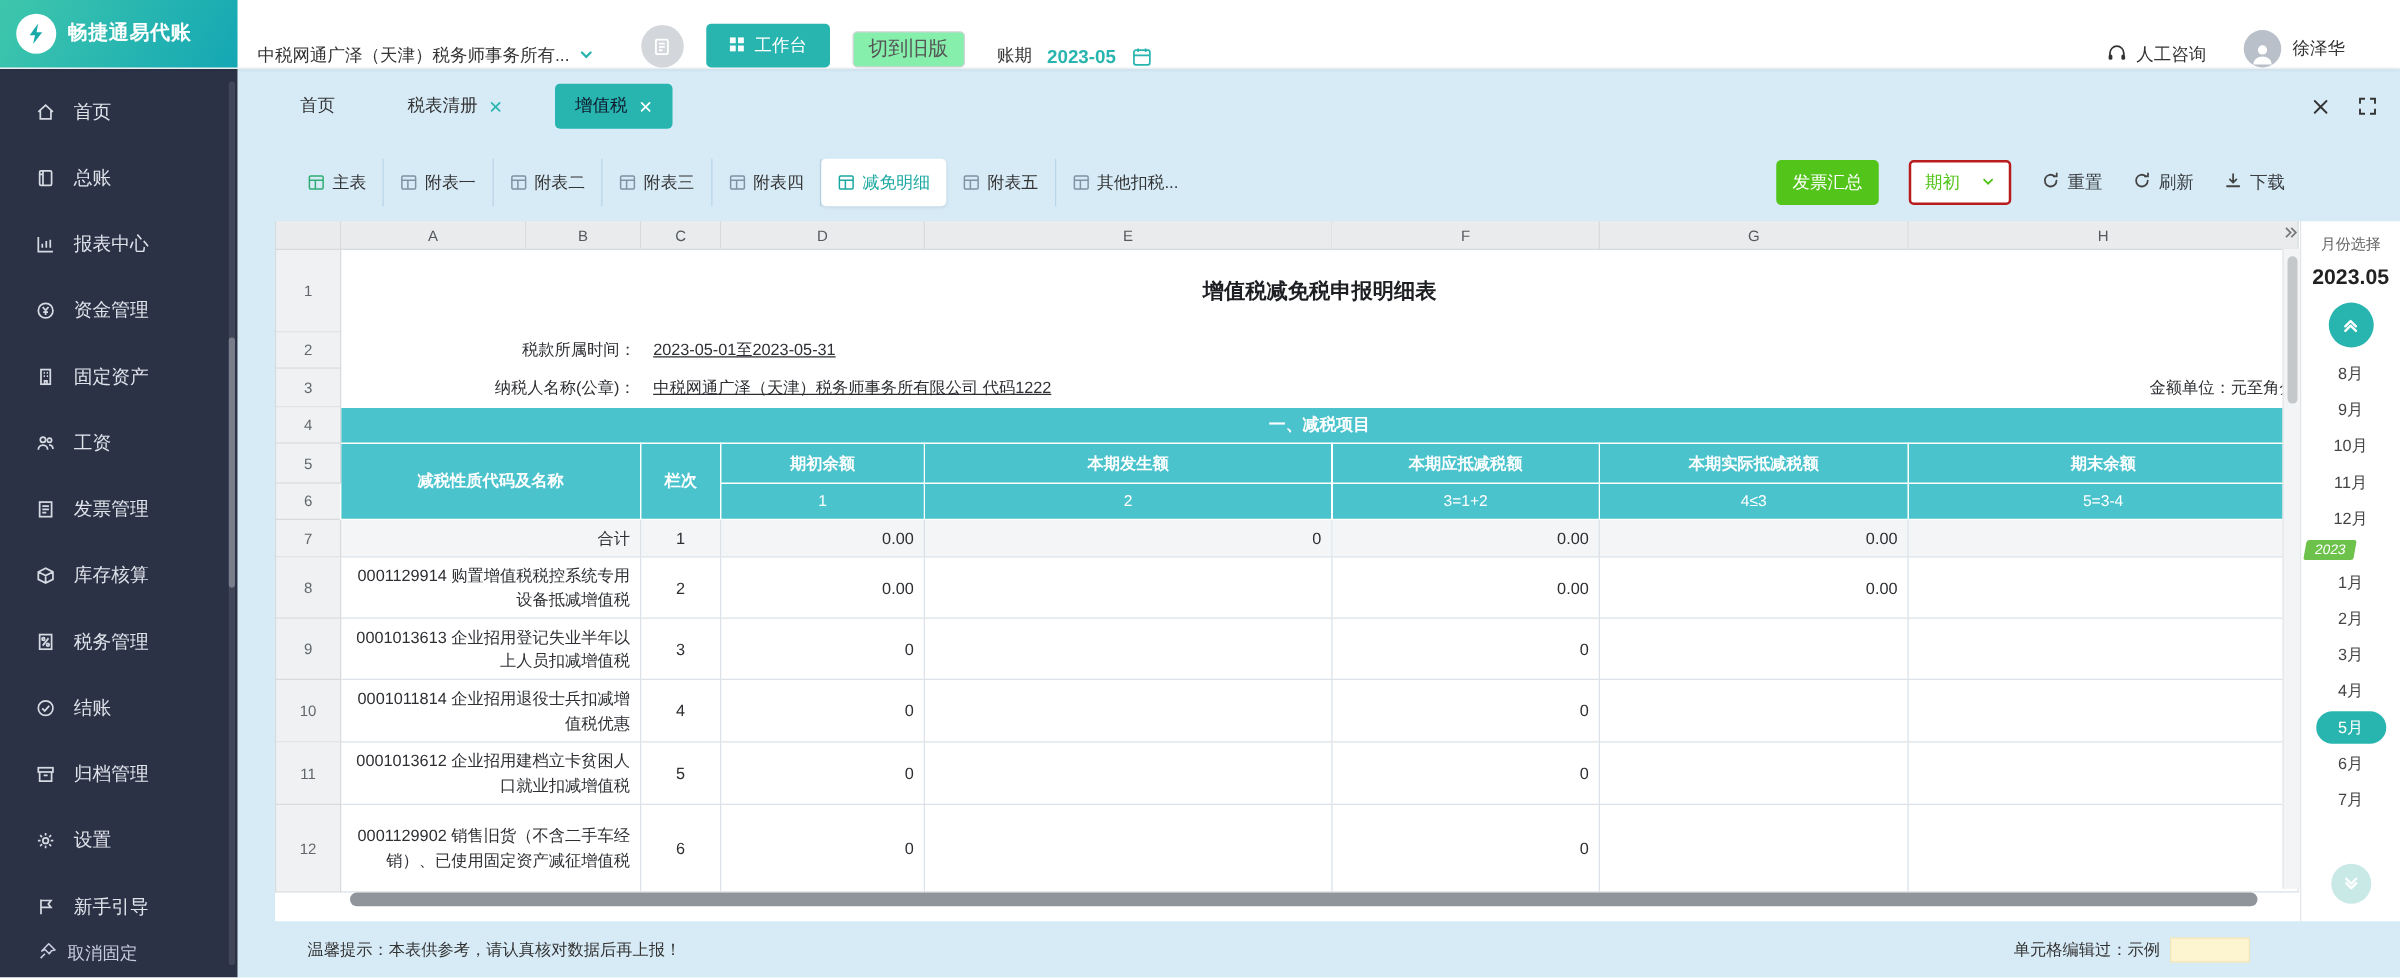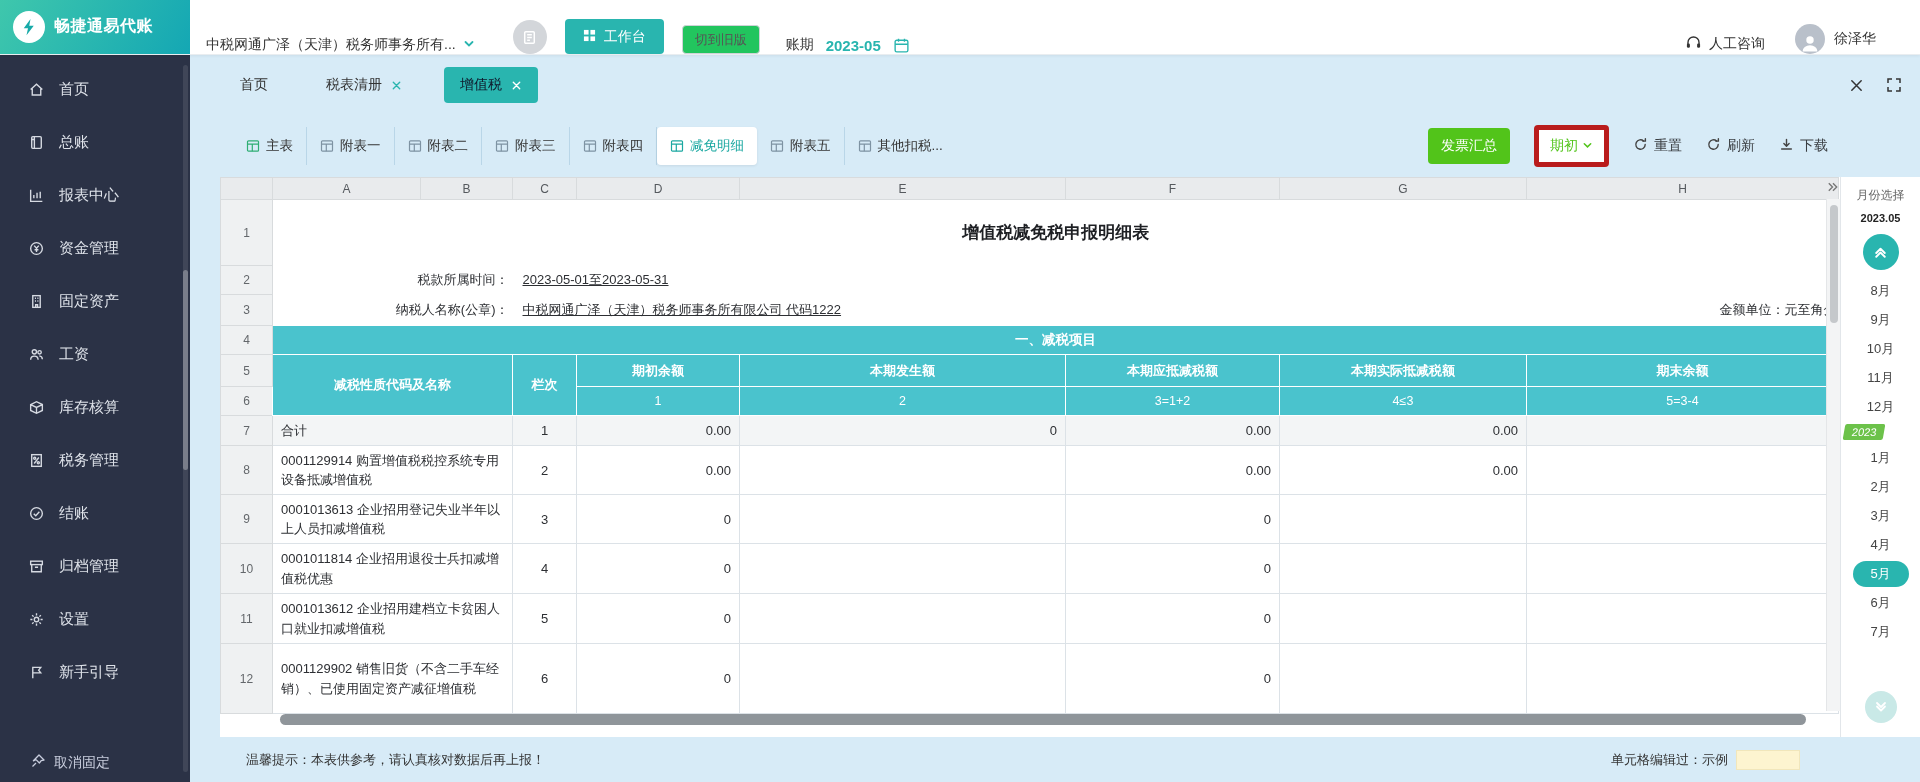--- a/index.html
+++ b/index.html
@@ -16,22 +16,22 @@
     font-size:16px; font-weight:bold; letter-spacing:.5px; }
   .logo-circle { width:32px; height:32px; background:#fff; border-radius:50%;
     display:flex; align-items:center; justify-content:center; flex:0 0 auto; }
   .company { margin-left:16px; display:flex; align-items:center; gap:7px;
     font-size:14px; color:#333; white-space:nowrap; cursor:pointer; }
   .notice-btn { margin-left:38px; width:34px; height:34px; border-radius:50%;
     background:#d3d6da; display:flex; align-items:center; justify-content:center; cursor:pointer; flex:0 0 auto;}
   .btn-workbench { margin-left:18px; height:35px; background:#29b5af; color:#fff;
     border:none; border-radius:4px; font-size:14px; padding:0 18px;
     display:flex; align-items:center; gap:8px; cursor:pointer; }
-  .btn-old { margin-left:18px; height:29px; background:#22c55e; color:#555;
-    border:1px solid #cfd3d7; border-radius:4px; font-size:13px; padding:0 12px; cursor:pointer; }
+  .btn-old { margin-left:18px; height:29px; background:#86efac; color:#555;
+    border:1px solid #cfd3d7; border-radius:4px; font-size:16px; padding:0 12px; cursor:pointer; }
   .period { margin-left:26px; display:flex; align-items:center; gap:12px; }
   .period-label { font-size:14px; color:#333; }
   .period-value { font-size:15px; font-weight:bold; color:#29b5af; }
   .top-spacer { flex:1; }
   .support { display:flex; align-items:center; gap:7px; font-size:14px; color:#333; cursor:pointer; }
   .user { display:flex; align-items:center; gap:9px; margin-left:30px; margin-right:44px; cursor:pointer; }
   .avatar { width:30px; height:30px; border-radius:50%; background:#b9c0ca;
     display:flex; align-items:flex-end; justify-content:center; overflow:hidden; }
   .user-name { font-size:14px; color:#333; }
 
@@ -70,23 +70,23 @@
     color:#333; cursor:pointer; border-right:1px solid #b9d6e8; white-space:nowrap; }
   .stab svg { color:#7e93a3; }
   .stab.main-sheet svg { color:#2fae74; }
   .stab.active { background:#fff; color:#1ba8a1; border-radius:4px; border-right:none;
     box-shadow:0 1px 3px rgba(0,0,0,.08); }
   .stab.active svg { color:#1ba8a1; }
   .stab.after-active { border-left:none; }
   .toolbar-right { margin-left:auto; display:flex; align-items:center; gap:24px; }
   .btn-green { background:#52c41a; color:#fff; border:none; border-radius:4px;
     font-size:14px; padding:9px 13px; cursor:pointer; white-space:nowrap; }
-  .btn-outline-green { background:#fff; color:#52c41a; border:5px solid #b91c1c;
+  .btn-outline-green { background:#fff; color:#52c41a; border:2px solid #b91c1c;
     border-radius:4px; font-size:14px; padding:7px 11px; display:flex; align-items:center;
-    gap:4px; cursor:pointer; white-space:nowrap; }
+    gap:17px; cursor:pointer; white-space:nowrap; }
   .tool-link { display:flex; align-items:center; gap:6px; font-size:14px; color:#3a3e42;
     cursor:pointer; white-space:nowrap; }
 
   
   .content { flex:1; min-height:0; display:flex; padding-left:30px; }
   .sheet-wrap { flex:1; min-width:0; background:#fff; position:relative; overflow:hidden; }
 
   
   table.sheet { border-collapse:collapse; table-layout:fixed; width:1618px; background:#fff; }
   .sheet td, .sheet th { overflow:hidden; }
@@ -97,41 +97,41 @@
   tr.free td { border:none; }
   .title-cell { text-align:center; font-size:17px; font-weight:bold; color:#1d1f23; }
   .lbl { text-align:right; font-size:13px; color:#2d2f33; padding-right:4px; white-space:nowrap; }
   .val { text-align:left; font-size:13px; color:#2d2f33; padding-left:10px; white-space:nowrap;text-decoration:underline; }
   .unit { text-align:right; font-size:13px; color:#2d2f33; white-space:nowrap; padding-right:2px; }
   td.cy { background:#4ac3cd; color:#fff; border:1px solid #fff; text-align:center;
     font-size:13px; }
   td.cy.section { font-weight:bold; font-size:13.5px; }
   td.cy.head { font-weight:bold; }
   td.cy.sub { font-weight:normal; font-size:12.5px; }
-  td.name { border:1px solid #dce2e7; text-align:left; font-size:13px; color:#2d2f33;
+  td.name { border:1px solid #dce2e7; text-align:right; font-size:13px; color:#2d2f33;
     line-height:1.5; padding:2px 8px; }
   td.lane { border:1px solid #dce2e7; text-align:center; font-size:13px; color:#2d2f33; }
   td.num { border:1px solid #dce2e7; text-align:right; font-size:13px; color:#2d2f33;
     padding:0 8px; }
   tr.total-row td.name, tr.total-row td.lane, tr.total-row td.num { background:#f3f5f6; }
 
   
   .vscroll { position:absolute; top:22px; right:0; bottom:26px; width:14px;
     background:#f3f4f5; border-left:1px solid #e4e6e8; }
   .vthumb { position:absolute; top:6px; left:3px; width:8px; height:118px;
     background:#c5c8cb; border-radius:4px; cursor:pointer; }
   .hthumb { position:absolute; left:60px; right:34px; bottom:12px; height:11px;
     background:#8f959a; border-radius:6px; cursor:pointer; }
   .expand-corner { position:absolute; top:3px; right:1px; cursor:pointer; }
 
   
   .month-panel { width:80px; flex:0 0 auto; background:#fff; border-left:1px solid #e2e6ea;
     position:relative; display:flex; flex-direction:column; align-items:center; }
   .mp-title { margin-top:10px; font-size:12px; color:#666; }
-  .mp-current { margin-top:8px; font-size:11px; font-weight:bold; color:#222; }
+  .mp-current { margin-top:8px; font-size:17px; font-weight:bold; color:#222; }
   .mp-btn { border-radius:50%; display:flex; align-items:center; justify-content:center; cursor:pointer; }
   .mp-btn.up { width:36px; height:36px; background:#29b5af; margin:10px 0 6px; }
   .mp-btn.down { width:32px; height:32px; background:#c9e9e7; position:absolute; bottom:14px; }
   .mp-item { height:29px; width:100%; display:flex; align-items:center; justify-content:center;
     font-size:13px; color:#444; cursor:pointer; }
   .mp-item.active { width:56px; height:26px; background:#29b5af; color:#fff;
     border-radius:13px; margin:1.5px auto; }
   .year-badge { margin:3px auto 3px 3px; background:#6cc24a; color:#fff; font-size:11px;
     padding:2px 8px; border-radius:2px; transform:skewX(-10deg); width:fit-content; }
 
@@ -263,20 +263,27 @@
           <span>固定资产</span>
         </div>
         <div class="menu-item">
           <svg width="17" height="17" viewBox="0 0 16 16" fill="none" stroke="currentColor" stroke-width="1.3">
               <circle cx="6" cy="5.5" r="2"></circle>
               <path d="M2.5 13c0-2 1.5-3.5 3.5-3.5S9.5 11 9.5 13"></path>
               <circle cx="10.9" cy="5.9" r="1.6"></circle>
               <path d="M10.6 9.3c1.8.2 2.9 1.6 2.9 3.2"></path>
             </svg>
           <span>工资</span>
+        </div>
+        <div class="menu-item">
+          <svg width="17" height="17" viewBox="0 0 16 16" fill="none" stroke="currentColor" stroke-width="1.3">
+              <rect x="3.5" y="2.5" width="9" height="11"></rect>
+              <path d="M5.5 5.5h5M5.5 8h5M5.5 10.5h3"></path>
+            </svg>
+          <span>发票管理</span>
         </div>
         <div class="menu-item">
           <svg width="17" height="17" viewBox="0 0 16 16" fill="none" stroke="currentColor" stroke-width="1.3">
               <path d="M2.5 5.2 8 2.5l5.5 2.7v5.6L8 13.5l-5.5-2.7zM2.5 5.2 8 7.9l5.5-2.7M8 7.9v5.6"></path>
             </svg>
           <span>库存核算</span>
         </div>
         <div class="menu-item">
           <svg width="17" height="17" viewBox="0 0 16 16" fill="none" stroke="currentColor" stroke-width="1.3">
               <rect x="3.5" y="2.5" width="9" height="11"></rect>

